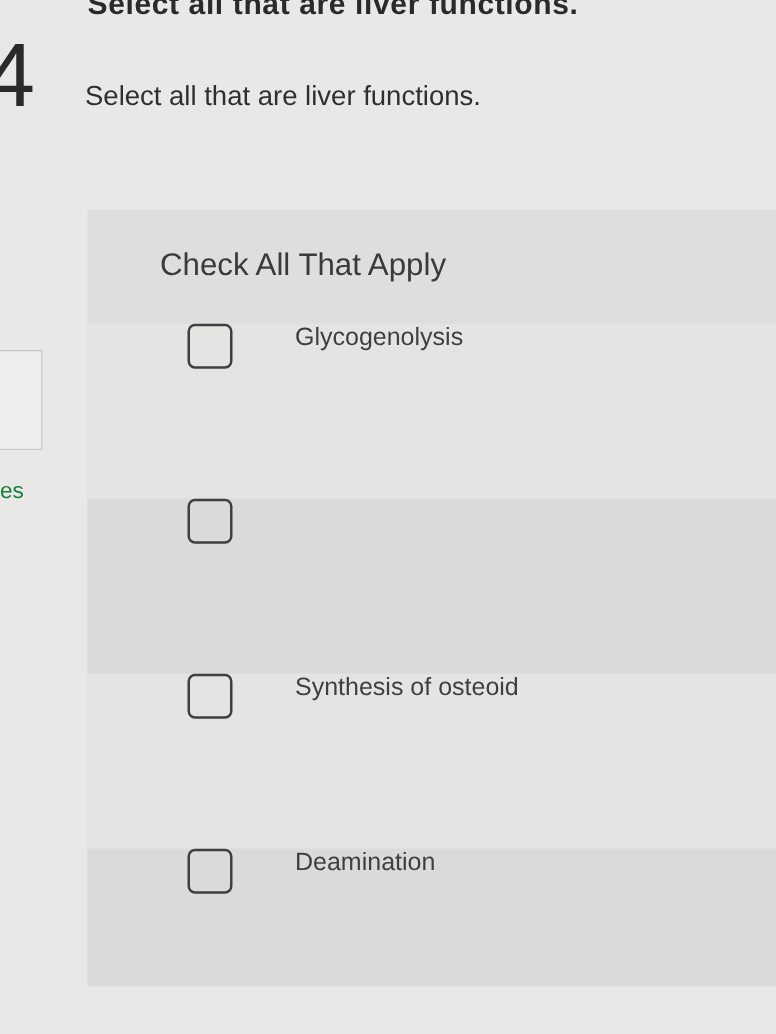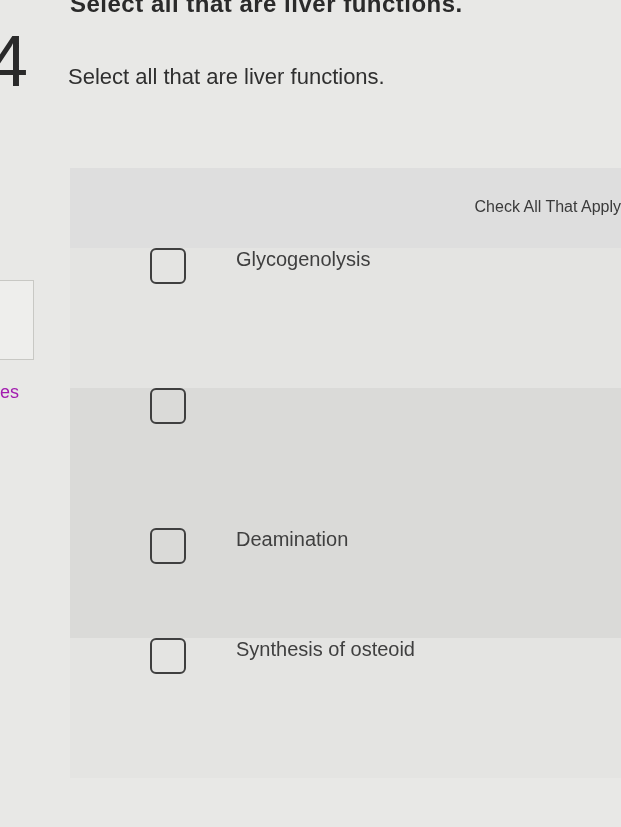--- a/index.html
+++ b/index.html
@@ -49,37 +49,36 @@
       width: 42px;
       height: 80px;
       border: 1px solid #c8c8c4;
       background: #eeeeec;
     }
     .left-es {
       position: absolute;
       top: 382px;
       left: 0px;
       font-size: 18px;
-      color: #a21caf;
+      color: #15803d;
     }
     .answers-panel {
       position: absolute;
       top: 168px;
       left: 70px;
       right: 0;
       background: #dedede;
       padding-top: 30px;
       padding-bottom: 0;
     }
     .check-apply {
-      font-size: 16px;
+      font-size: 25px;
       color: #3a3a3a;
       padding-left: 58px;
       padding-bottom: 32px;
-      text-align: right;
     }
     .option-row {
       display: flex;
       align-items: flex-start;
       height: 140px;
       padding-left: 80px;
     }
     .option-row.light {
       background: #e4e4e2;
     }
@@ -121,22 +120,22 @@
 
   <div class="option-row light">
     <div class="checkbox"></div>
     <div class="option-label">Glycogenolysis</div>
   </div>
 
   <div class="option-row dark">
     <div class="checkbox"></div>
   </div>
 
+  <div class="option-row light">
+    <div class="checkbox"></div>
+    <div class="option-label">Synthesis of osteoid</div>
+  </div>
+
   <div class="option-row dark last-row">
     <div class="checkbox"></div>
     <div class="option-label">Deamination</div>
   </div>
-
-  <div class="option-row light">
-    <div class="checkbox"></div>
-    <div class="option-label">Synthesis of osteoid</div>
-  </div>
 </div>
 
 </body></html>

